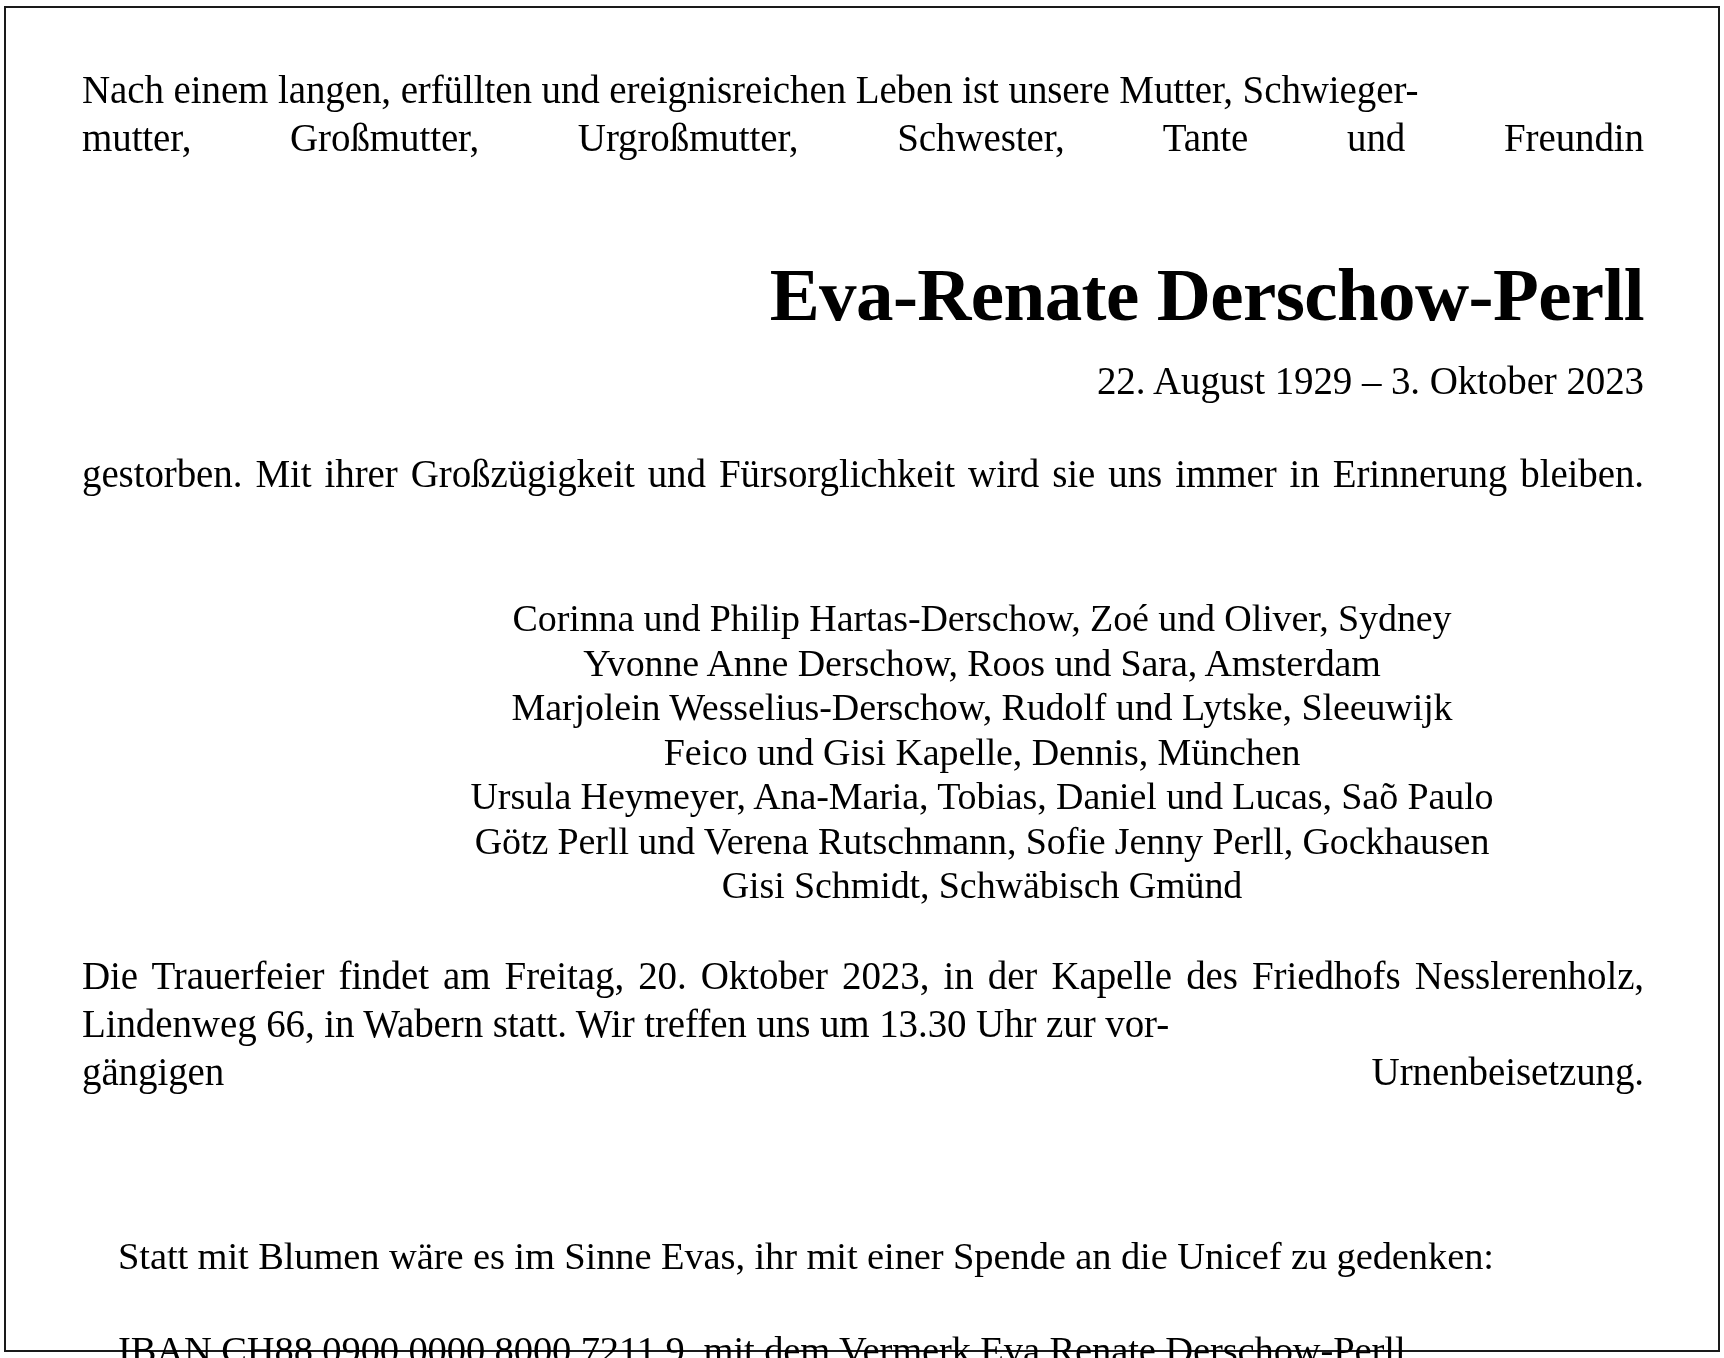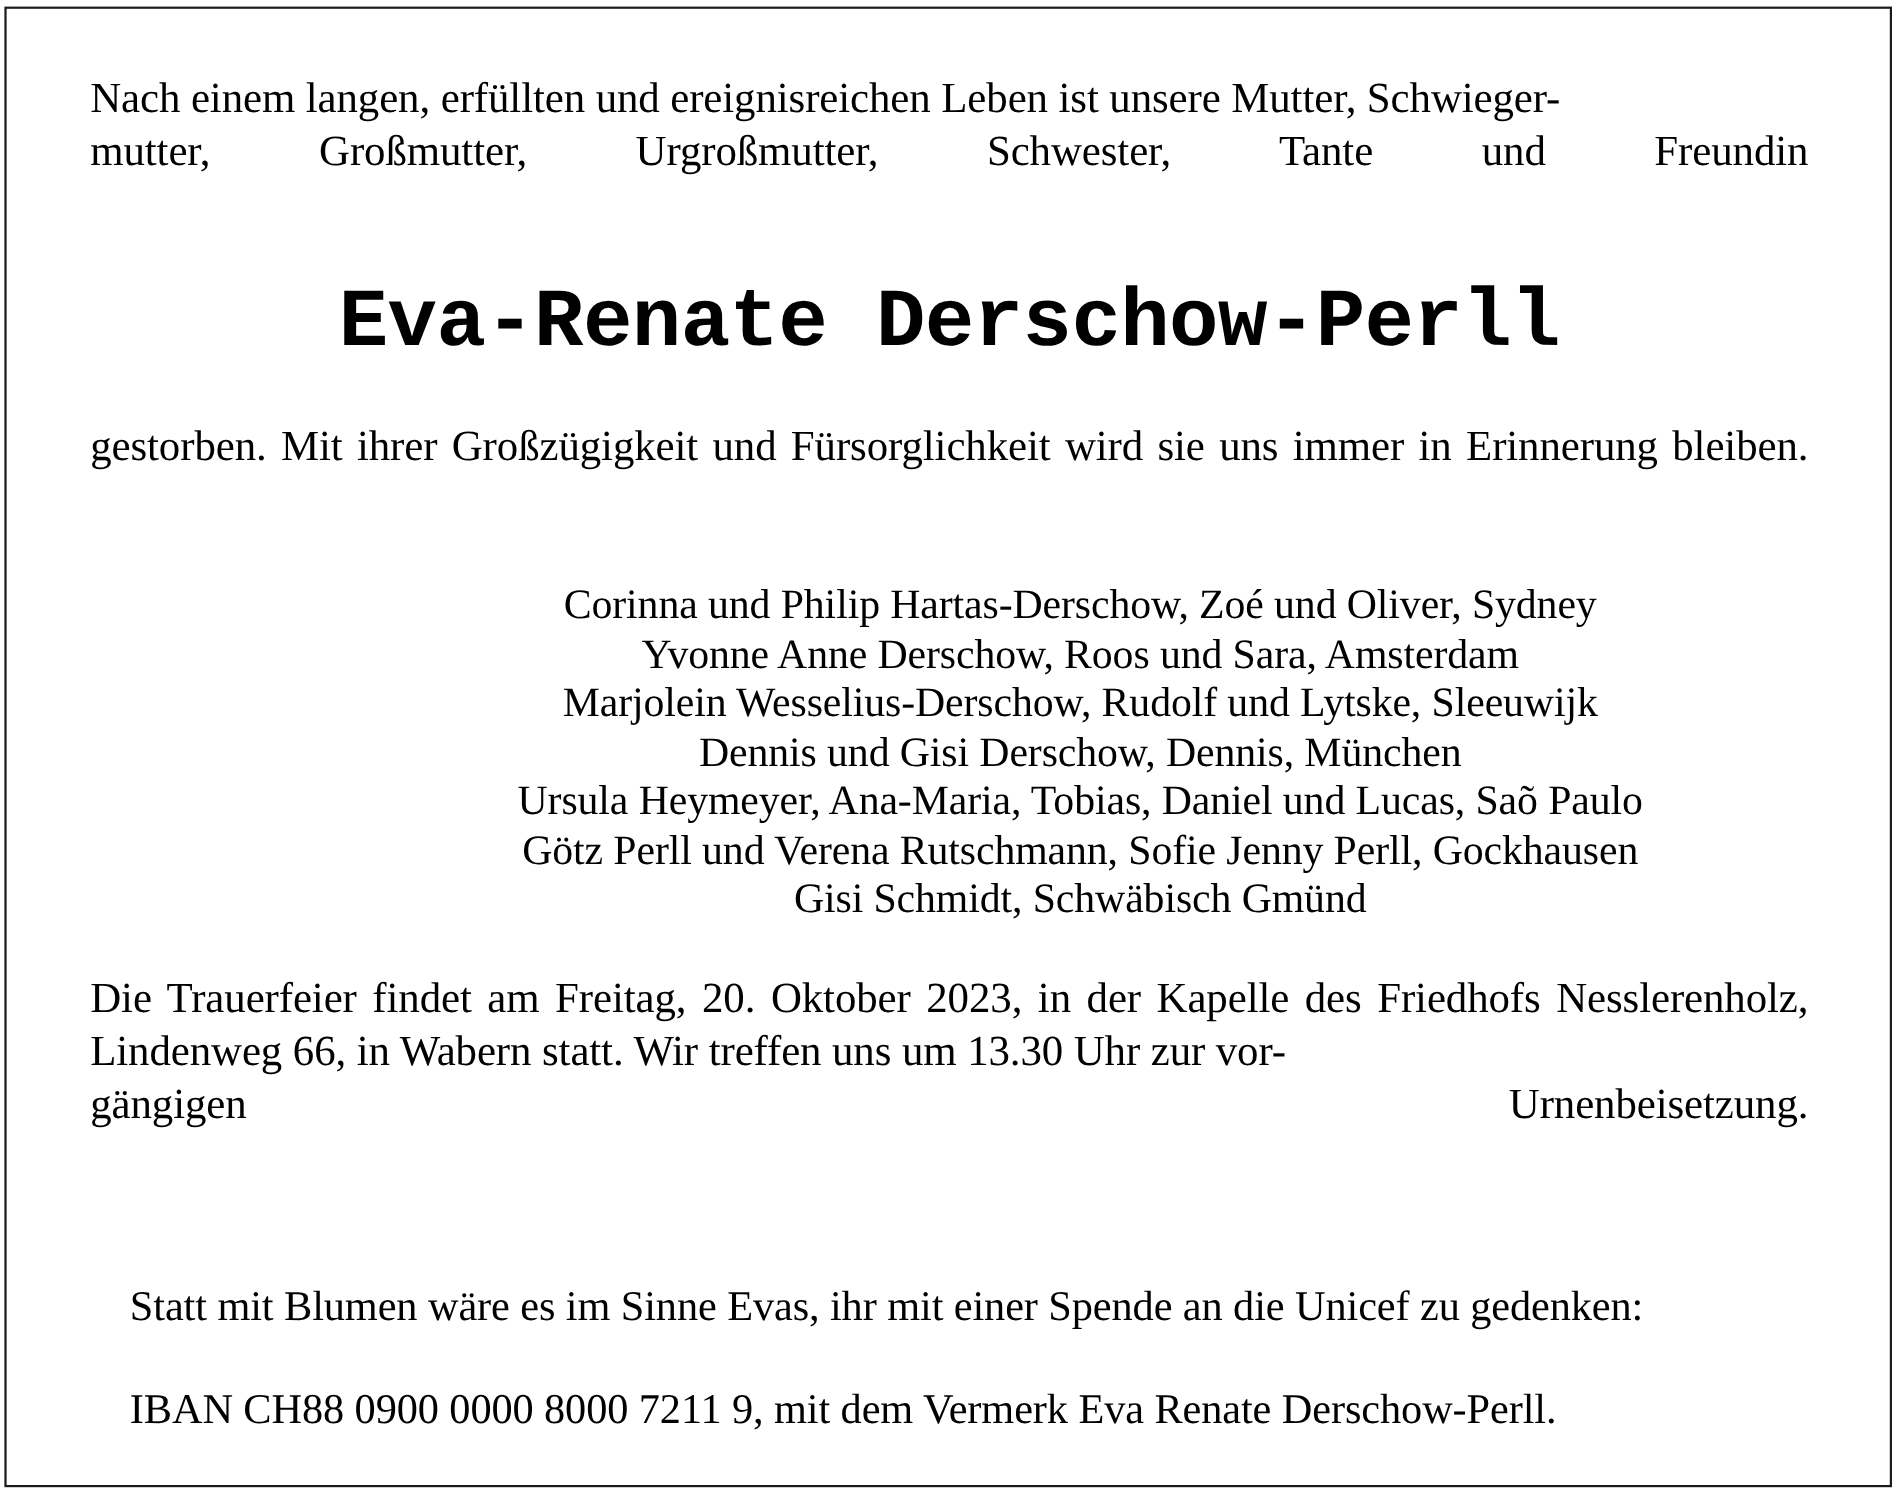--- a/index.html
+++ b/index.html
@@ -57,23 +57,22 @@
 
   
   .para::after {
     content: "";
     display: inline-block;
     width: 100%;
   }
 
   
   .name-block {
-    text-align: center;
+    text-align: right;
     margin-top: 44px;
-    font-family: Liberation Mono, monospace;
   }
 
   .deceased-name {
     font-size: 75px;
     line-height: 82px;
     font-weight: 700;
     letter-spacing: -0.6px;
     white-space: nowrap;
     margin: 0;
   }
@@ -129,29 +128,30 @@
 <div class="page">
   <div class="frame"></div>
 
   <div class="inner">
 
     <p class="para para-intro">Nach einem langen, erfüllten und ereignisreichen Leben ist unsere Mutter, Schwieger-
 mutter, Großmutter, Urgroßmutter, Schwester, Tante und Freundin</p>
 
     <div class="name-block">
       <h1 class="deceased-name">Eva-Renate Derschow-Perll</h1>
+      <div class="dates">22. August 1929 – 3. Oktober 2023</div>
     </div>
 
     <p class="para para-gestorben">gestorben. Mit ihrer Großzügigkeit und Fürsorglichkeit wird sie uns immer in Erinnerung bleiben.</p>
 
     <div class="family">
       <div class="family-line">Corinna und Philip Hartas-Derschow, Zoé und Oliver, Sydney</div>
       <div class="family-line">Yvonne Anne Derschow, Roos und Sara, Amsterdam</div>
       <div class="family-line">Marjolein Wesselius-Derschow, Rudolf und Lytske, Sleeuwijk</div>
-      <div class="family-line">Dennis und Gisi Derschow, Dennis, München</div>
+      <div class="family-line">Feico und Gisi Kapelle, Dennis, München</div>
       <div class="family-line">Ursula Heymeyer, Ana-Maria, Tobias, Daniel und Lucas, Saõ Paulo</div>
       <div class="family-line">Götz Perll und Verena Rutschmann, Sofie Jenny Perll, Gockhausen</div>
       <div class="family-line">Gisi Schmidt, Schwäbisch Gmünd</div>
     </div>
 
     <p class="para para-service">Die Trauerfeier findet am Freitag, 20. Oktober 2023, in der Kapelle des Friedhofs Nesslerenholz, Lindenweg 66, in Wabern statt. Wir treffen uns um 13.30 Uhr zur vor-
 gängigen Urnenbeisetzung.</p>
 
     <div class="para para-donation">
       <span class="donation-line">Statt mit Blumen wäre es im Sinne Evas, ihr mit einer Spende an die Unicef zu gedenken:</span>

